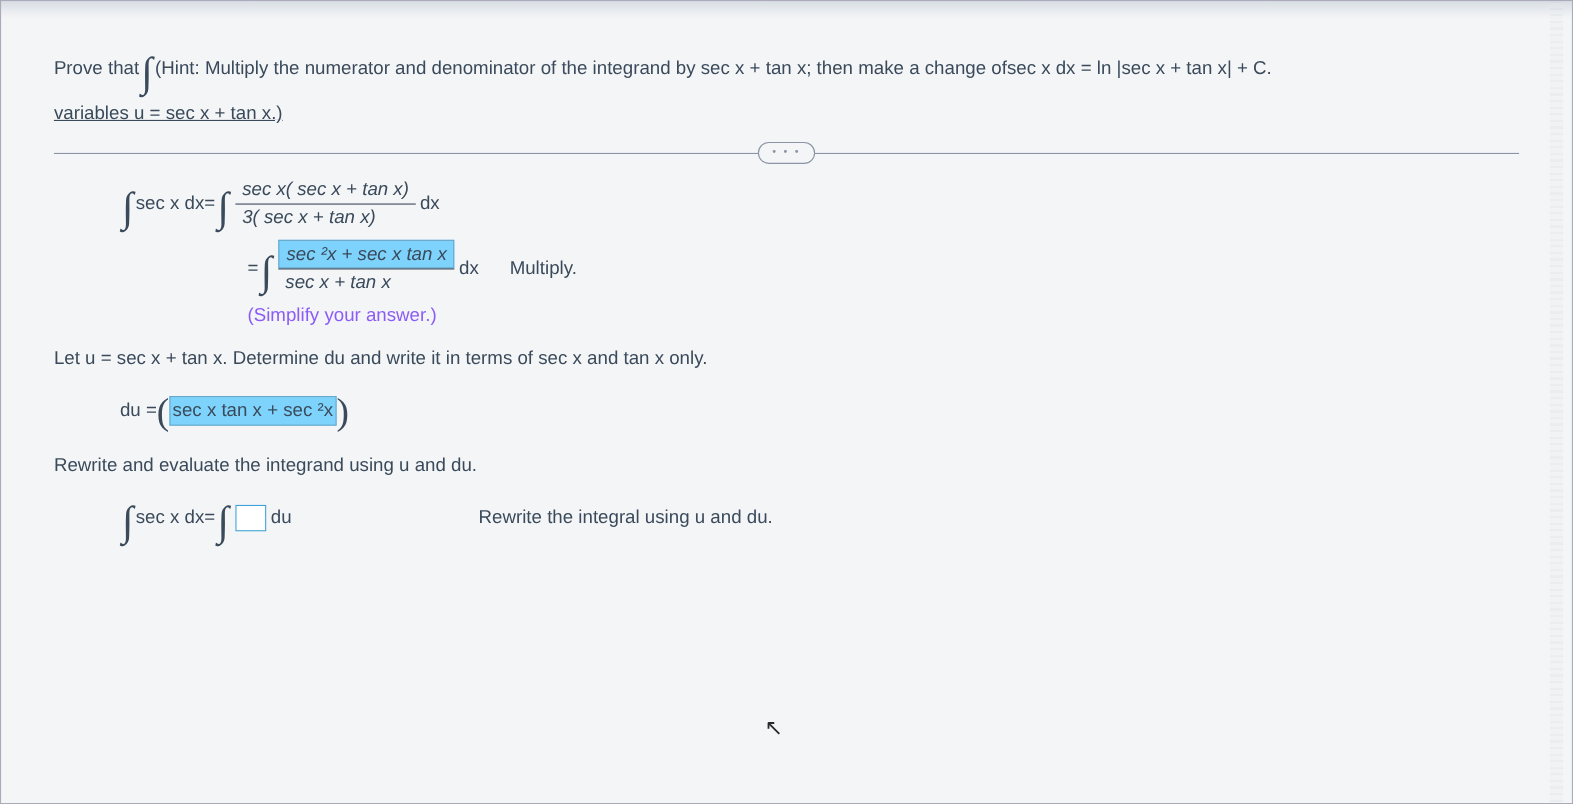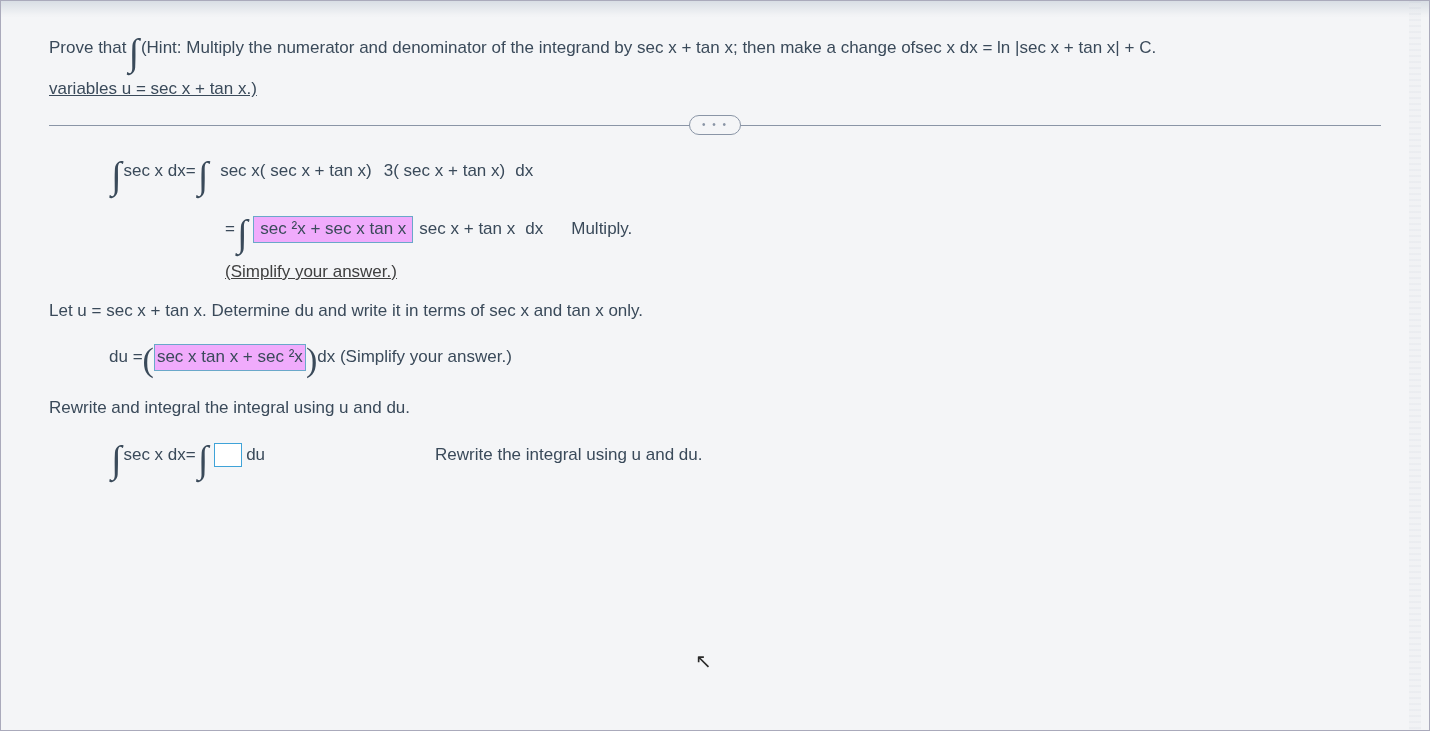--- a/index.html
+++ b/index.html
@@ -16,21 +16,21 @@
   .page {
     background: #f4f5f7;
     margin: 0;
     padding: 0;
     width: 1430px;
     height: 731px;
     position: relative;
     border: 1px solid #aab;
   }
   .content {
-    padding: 22px 48px 10px 48px;
+    padding: 36px 48px 10px 48px;
     color: #3a4a5a;
     font-size: 17px;
     line-height: 1.35;
   }
   .prove-line {
     display: flex;
     align-items: center;
     flex-wrap: wrap;
     gap: 0;
   }
@@ -68,45 +68,44 @@
   .eval-block { margin-top: 6px; }
   .math-row {
     display: flex;
     align-items: center;
     margin: 6px 0;
   }
   .indent1 { margin-left: 60px; }
   .indent2 { margin-left: 176px; }
   .frac {
     display: inline-flex;
-    flex-direction: row;
-    align-items: center;
+    flex-direction: column;
     vertical-align: middle;
     margin: 0 4px;
+    font-style: italic;
   }
   .frac .num, .frac .den {
     padding: 1px 6px;
     white-space: nowrap;
   }
   .frac .bar {
     height: 1px;
     background: #3a4a5a;
     align-self: stretch;
   }
   .answer-box {
-    background: #f0abfc;
+    background: #7dd3fc;
     border: 1px solid #6aa8c9;
     padding: 1px 2px;
     white-space: nowrap;
   }
   .simplify {
-    color: #404040;
+    color: #8b5cf6;
     margin-left: 176px;
     margin-top: 2px;
-    text-decoration: underline;
   }
   .paren-big {
     font-size: 34px;
     font-family: "Times New Roman", serif;
     position: relative;
     top: 2px;
   }
   .input-box {
     display: inline-block;
     width: 28px;
@@ -195,26 +194,25 @@
       <div class="simplify">(Simplify your answer.)</div>
     </div>
 
     <div style="margin-top:16px;">
       <div>Let u = sec x + tan x. Determine du and write it in terms of sec x and tan x only.</div>
       <div class="math-row indent1" style="margin-top:12px;">
         <span>du = </span>
         <span class="paren-big">(</span>
         <span class="answer-box">sec x tan x + sec ²x</span>
         <span class="paren-big">)</span>
-        <span> dx (Simplify your answer.)</span>
       </div>
     </div>
 
     <div style="margin-top:16px;">
-      <div>Rewrite and integral the integral using u and du.</div>
+      <div>Rewrite and evaluate the integrand using u and du.</div>
       <div class="math-row indent1" style="margin-top:10px;">
         <span class="int">∫</span>
         <span>sec x dx</span>
         <span> = </span>
         <span class="int">∫</span>
         <span class="input-box"></span>
         <span> du</span>
         <span class="label-right" style="margin-left:170px;">Rewrite the integral using u and du.</span>
       </div>
     </div>

